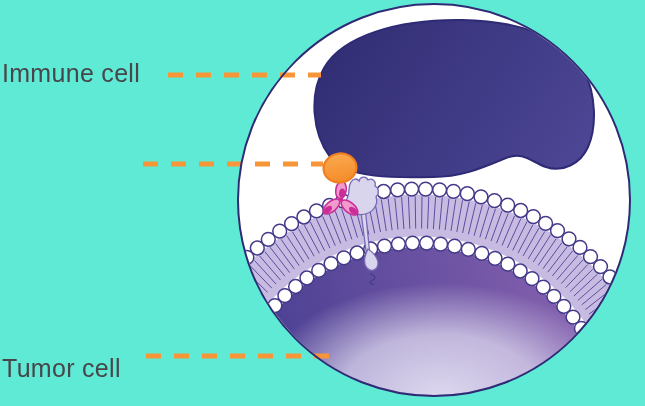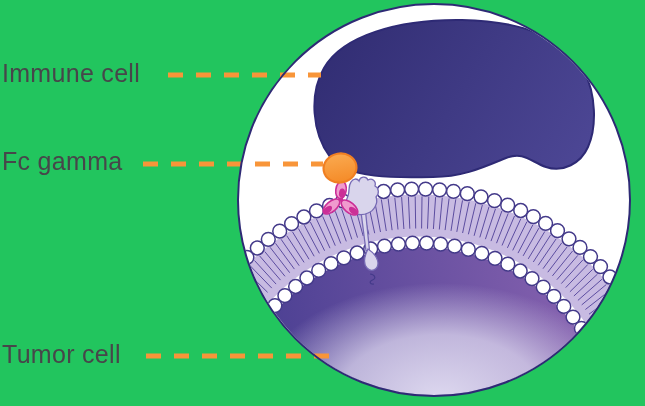--- a/index.html
+++ b/index.html
@@ -1,34 +1,34 @@
 <!DOCTYPE html>
 <html style="--callout-orange: #F89539; --label-text: #47464A; --outline-navy: #2E2A75; --immune-cell-dark: #322E74; --immune-cell-light: #4C4694; --membrane-band: #C8BBE2; --lipid-outline: #443A8A; --lipid-tail: #5C4DA0; --tumor-purple-left: #4A3F92; --tumor-purple-right: #8E66B3; --tumor-glow: #DDD8EF; --receptor-orange-light: #FAA94F; --receptor-orange: #F58B28; --receptor-outline: #F07F22; --antibody-magenta: #CB2F97; --antibody-light: #F09BCE; --antigen-fill: #D9D5EC; --antigen-outline: #776BB5;"><head>
 <meta charset="utf-8">
 <style>
   html,body{margin:0;padding:0;background:#ffffff;}
   .stage{
     position:relative;
     width:645px;height:406px;
-    background:#22c55e;
+    background:#5eead4;
     font-family:"Liberation Sans", sans-serif;
     overflow:hidden;
   }
   .stage svg{position:absolute;left:0;top:0;}
   .label{
     position:absolute;
     color:var(--label-text,#47464A);
     font-size:25px;
     line-height:31px;
     letter-spacing:0.3px;
     white-space:nowrap;
   }
   #lbl-immune{left:2px;top:58px;}
   #lbl-fc{left:2px;top:146px;}
-  #lbl-tumor{left:2px;top:339px;}
+  #lbl-tumor{left:2px;top:353px;}
 </style>
 </head>
 <body>
 
 <div class="stage">
 
   <svg width="645" height="406" viewBox="0 0 645 406">
     <defs>
       <clipPath id="viewClip">
           <circle cx="434" cy="200" r="195"></circle>
@@ -236,18 +236,17 @@
       <line x1="146" y1="356" x2="331" y2="356"></line>
     </g>
 
     <circle cx="434" cy="200" r="196" fill="none" style="stroke:var(--outline-navy,#2E2A75)" stroke-width="2"></circle>
   </svg>
 
   <div class="label" id="lbl-immune">
     <span>Immune cell</span>
   </div>
   <div class="label" id="lbl-fc">
-    <div>Fc gamma</div>
   </div>
   <div class="label" id="lbl-tumor">
     <span>Tumor cell</span>
   </div>
 </div>
 
 </body></html>

